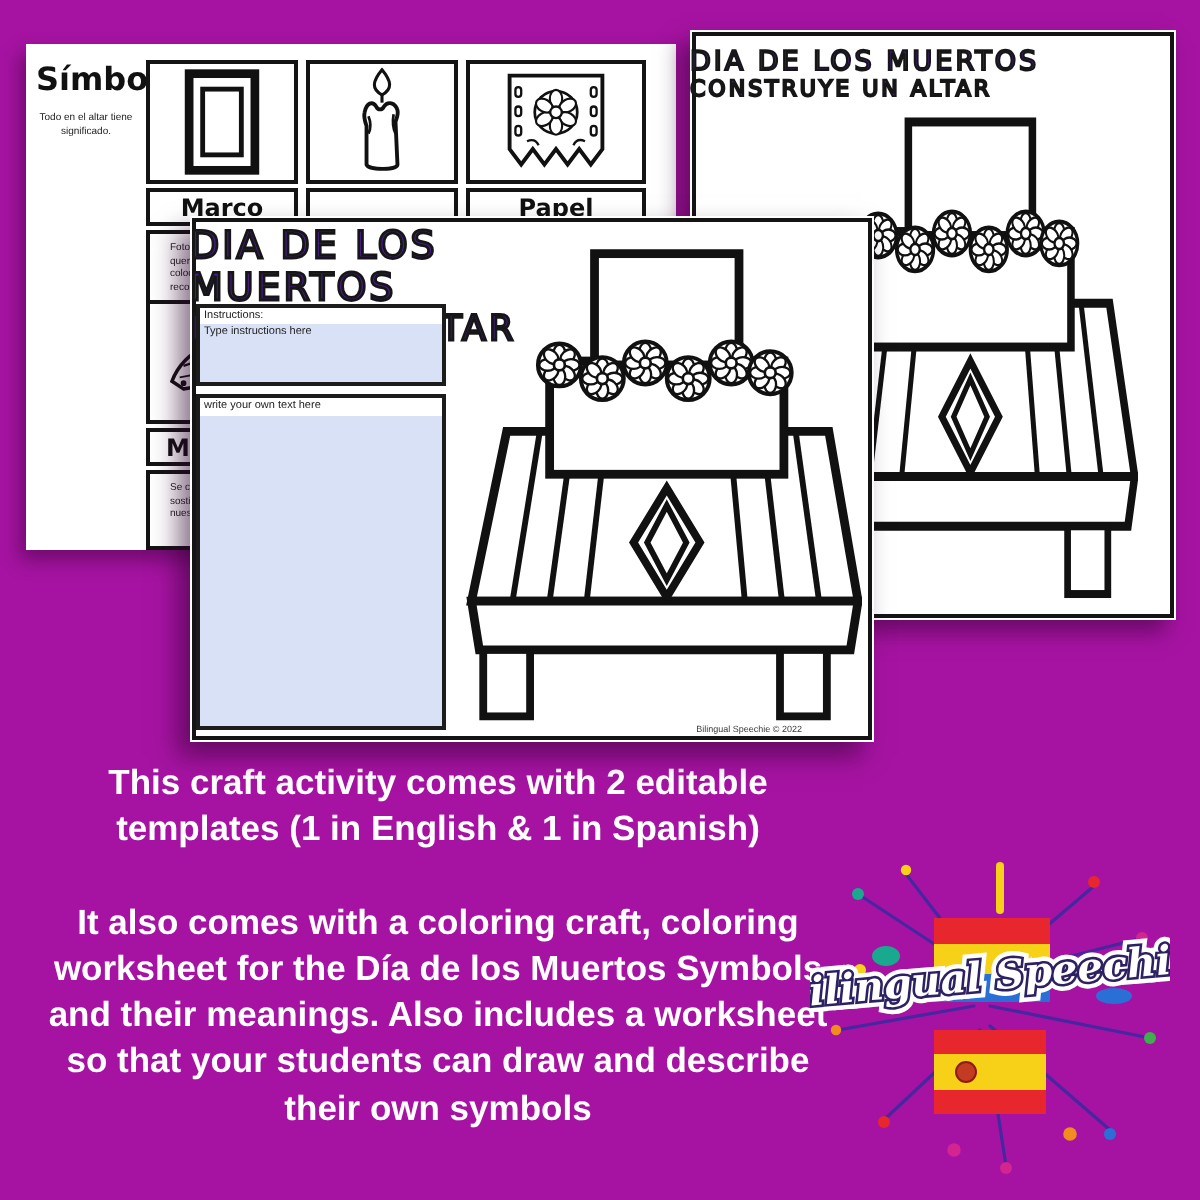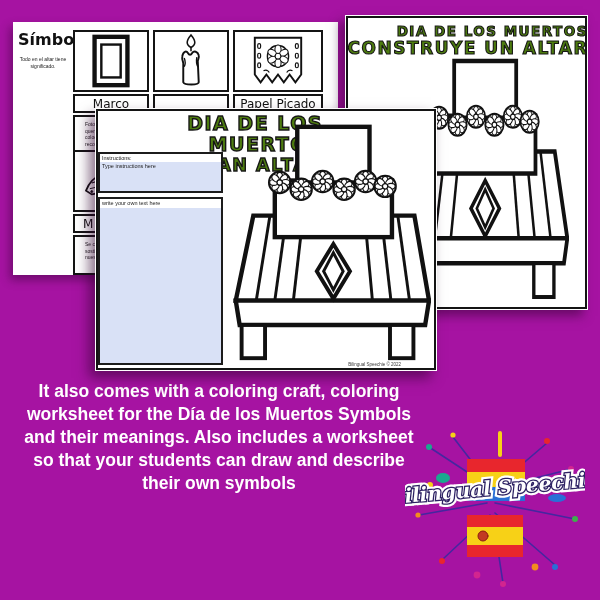--- a/index.html
+++ b/index.html
@@ -7,34 +7,34 @@
   .stage{position:absolute;inset:0;width:600px;height:600px;background:#A613A2;}
 
   
   .page{position:absolute;background:#fff;}
   .page-left{left:13px;top:22px;width:325px;height:253px;z-index:1;box-shadow:-3px 5px 9px rgba(45,0,45,.45);}
   .page-right{left:345px;top:15px;width:243px;height:295px;z-index:1;box-shadow:-5px 6px 10px rgba(45,0,45,.5);}
   .page-front{left:95px;top:108px;width:342px;height:263px;z-index:3;box-shadow:-6px 7px 12px rgba(45,0,45,.55);}
   .page-frame{position:absolute;inset:1px;border:2.5px solid #141414;pointer-events:none;}
 
   
-  .bubble{font-family:"DejaVu Sans",sans-serif;font-weight:700;color:#4d7c0f;
-          -webkit-text-stroke:1.4px #161616;letter-spacing:1.5px;text-align:right;line-height:1.12;}
+  .bubble{font-family:"DejaVu Sans",sans-serif;font-weight:400;color:#4c1d95;
+          -webkit-text-stroke:1.4px #161616;letter-spacing:1.5px;text-align:left;line-height:1.12;}
   .t-front{position:absolute;left:0;top:5px;width:228px;font-size:19px;}
   .t-front .l2{font-size:17.5px;}
   .t-right{position:absolute;left:0;top:9px;width:100%;font-size:13.5px;-webkit-text-stroke:1.1px #161616;}
-  .t-right .l2{font-size:17px;}
+  .t-right .l2{font-size:11px;}
 
   
   .sym-title{position:absolute;left:5px;top:8px;font-size:16px;font-weight:bold;color:#111;font-family:"DejaVu Sans",sans-serif;}
   .sym-sub{position:absolute;left:1px;top:34px;width:58px;font-size:5px;color:#222;text-align:center;line-height:1.3;}
   .card{position:absolute;top:8px;}
   .cell{border:2px solid #141414;background:#fff;box-sizing:border-box;}
   .imgbox{width:76px;height:62px;display:flex;align-items:center;justify-content:center;}
-  .lblbox{width:76px;height:19px;margin-top:2px;font-size:12px;font-weight:normal;text-align:center;line-height:17px;color:#111;font-family:"DejaVu Sans",sans-serif;}
+  .lblbox{width:76px;height:19px;margin-top:2px;font-size:12px;font-weight:bold;text-align:center;line-height:17px;color:#111;font-family:"DejaVu Sans",sans-serif;}
   .descbox{width:76px;height:40px;margin-top:2px;font-size:5px;line-height:6.5px;color:#222;padding-top:4px;}
   .desc-left{padding-left:10px;}
   .lbl-left{text-align:left;padding-left:8px;}
   .wide .imgbox,.wide .lblbox,.wide .descbox{width:90px;}
   .row2{top:128px;}
 
   
   .field-box{position:absolute;left:3px;width:125px;border:2px solid #1c1c1c;background:#fff;box-sizing:border-box;}
   .fb1{top:44px;height:41px;}
   .fb2{top:89px;height:168px;}
@@ -226,20 +226,21 @@
       <div class="field-area"></div>
     </div>
 
     <svg class="altar-front" width="205" height="243" viewBox="0 0 210 245">
       <use href="#altar-art"></use>
     </svg>
     <div class="copyright cp-front">Bilingual Speechie © 2022</div>
   </div>
 
   <div class="desc-text">
+    <p>This craft activity comes with 2 editable templates (1 in English &amp; 1 in Spanish)</p>
     <p>It also comes with a coloring craft, coloring worksheet for the Día de los Muertos Symbols and their meanings. Also includes a worksheet so that your students can draw and describe their own symbols</p>
   </div>
 
   <div class="logo">
     <svg width="180" height="175" viewBox="0 0 180 175">
       <g stroke-linecap="round">
 
         <g stroke="#4527a0" stroke-width="1.6" fill="none">
           <line x1="88" y1="66" x2="24" y2="24"></line>
           <line x1="88" y1="66" x2="48" y2="14"></line>

